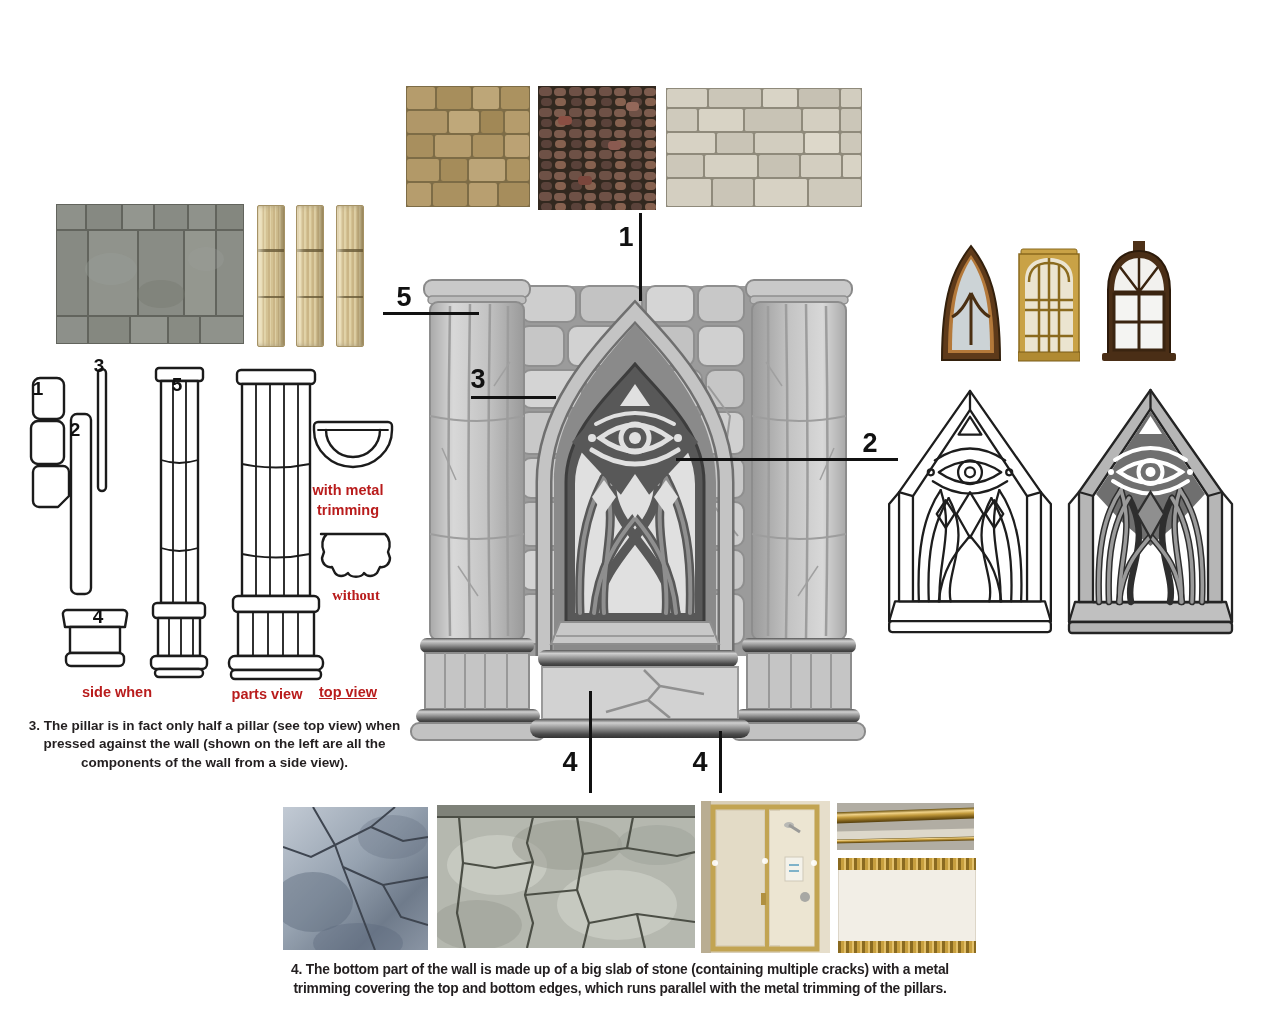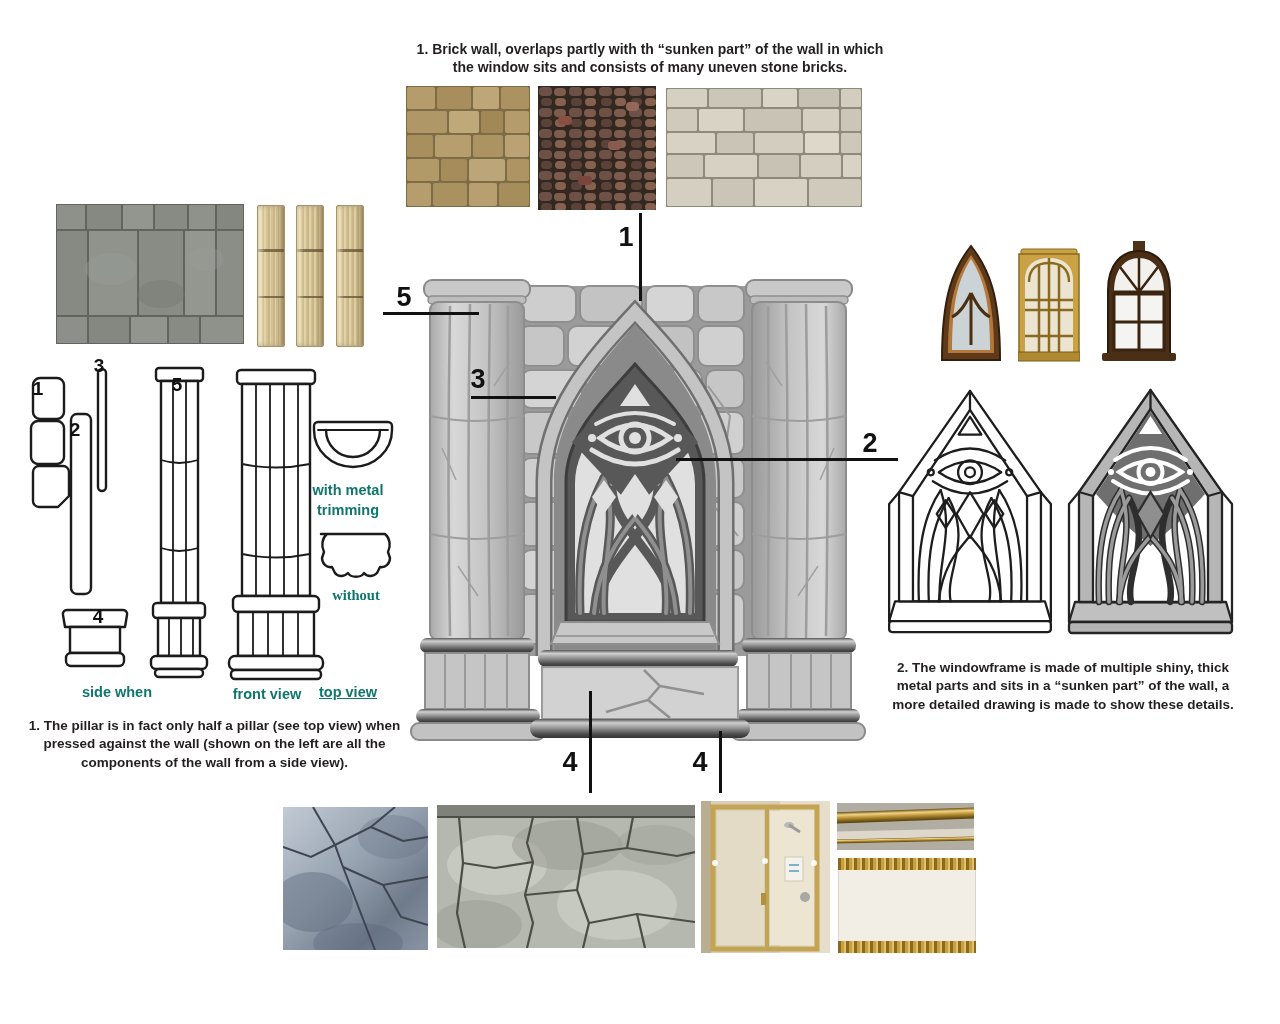--- a/index.html
+++ b/index.html
@@ -1,41 +1,40 @@
 <!DOCTYPE html>
 <html><head>
 <meta charset="utf-8">
 <style>
   html,body{margin:0;padding:0;background:#fff;}
   .sheet{position:relative;width:1280px;height:1024px;background:#ffffff;overflow:hidden;
          font-family:"Liberation Sans",sans-serif;color:#231f20;}
   .note{position:absolute;text-align:center;font-weight:600;color:#231f20;}
-  .lbl{position:absolute;text-align:center;font-weight:600;font-size:14.5px;color:#0f766e;}
+  .lbl{position:absolute;text-align:center;font-weight:600;font-size:14.5px;color:#b91c1c;}
   .num{position:absolute;text-align:center;font-weight:600;font-size:27px;color:#111;line-height:1;}
   .pnum{position:absolute;text-align:center;font-weight:600;font-size:19px;color:#111;line-height:1;}
   .cline{position:absolute;background:#111;}
   .photo{position:absolute;}
   svg{display:block;}
   .col{position:absolute;border:1px solid #a59265;border-radius:2px;
        background:
         linear-gradient(180deg, rgba(110,95,60,0) 0 31%, rgba(110,95,60,.85) 31% 32.5%, rgba(110,95,60,0) 32.5% 64%, rgba(110,95,60,.85) 64% 65.5%, rgba(110,95,60,0) 65.5%),
         repeating-linear-gradient(90deg,#cbb687 0 1.5px,#e0d1a6 1.5px 3.5px,#d4c293 3.5px 5px);
        box-shadow:inset -4px 0 5px rgba(90,75,40,.45), inset 4px 0 5px rgba(255,250,230,.55);}
   .board{position:absolute;background:#f2eee6;box-shadow:inset 0 0 0 1px #ddd6c8;}
   .goldbar{position:absolute;left:0;width:100%;height:12px;
        background:repeating-linear-gradient(90deg,#8a6a20 0 3px,#c79f3f 3px 6px,#e3c06a 6px 8px);}
 </style>
 </head>
 <body>
 
 <div class="sheet">
 
-  <div class="note" style="left:410px;top:40px;width:480px;font-size:14px;line-height:1.32;">1. Brick wall, overlaps partly with th “sunken part” of the wall in which the window sits and consists of many uneven stone bricks.</div>
-  <div class="note" style="left:880px;top:659px;width:366px;font-size:13.5px;line-height:1.36;">2. The windowframe is made of multiple shiny, thick metal parts and sits in a “sunken part” of the wall, a more detailed drawing is made to show these details.</div>
-  <div class="note" style="left:22px;top:717px;width:385px;font-size:13.5px;line-height:1.36;">1. The pillar is in fact only half a pillar (see top view) when pressed against the wall (shown on the left are all the components of the wall from a side view).</div>
+  <div class="note" style="left:22px;top:717px;width:385px;font-size:13.5px;line-height:1.36;">3. The pillar is in fact only half a pillar (see top view) when pressed against the wall (shown on the left are all the components of the wall from a side view).</div>
+  <div class="note" style="left:272px;top:961px;width:696px;font-size:13.8px;line-height:1.35;letter-spacing:-0.2px;">4. The bottom part of the wall is made up of a big slab of stone (containing multiple cracks) with a metal trimming covering the top and bottom edges,  which runs parallel with the metal trimming of the pillars.</div>
 
   <div class="photo" style="left:406px;top:86px;width:124px;height:121px;">
     <svg viewBox="0 0 124 121" width="124" height="121">
       <rect width="124" height="121" fill="#7d6c46"></rect>
       <g>
         <rect x="1" y="1" width="28" height="22" rx="2" fill="#b59c6c"></rect>
           <rect x="31" y="1" width="34" height="22" rx="2" fill="#a78e5c"></rect>
           <rect x="67" y="1" width="26" height="22" rx="2" fill="#bda678"></rect>
           <rect x="95" y="1" width="28" height="22" rx="2" fill="#ab9260"></rect>
         <rect x="1" y="25" width="40" height="22" rx="2" fill="#b09768"></rect>
@@ -183,21 +182,21 @@
     </g>
   </svg>
 
   <div class="pnum" style="left:30px;top:379px;width:16px;">1</div>
   <div class="pnum" style="left:67px;top:420px;width:16px;">2</div>
   <div class="pnum" style="left:91px;top:356px;width:16px;">3</div>
   <div class="pnum" style="left:90px;top:607px;width:16px;">4</div>
   <div class="pnum" style="left:169px;top:375px;width:16px;">5</div>
 
   <div class="lbl" style="left:72px;top:684px;width:90px;">side when</div>
-  <div class="lbl" style="left:222px;top:686px;width:90px;">front view</div>
+  <div class="lbl" style="left:222px;top:686px;width:90px;">parts view</div>
   <div class="lbl" style="left:306px;top:684px;width:84px;text-decoration:underline;">top view</div>
   <div class="lbl" style="left:302px;top:481px;width:92px;line-height:1.35;">with metal trimming</div>
   <div class="lbl" style="left:314px;top:587px;width:84px;font-family:Liberation Serif, serif;">without</div>
 
   <svg viewBox="0 0 460 480" width="460" height="480" style="position:absolute;left:408px;top:266px;">
     <defs>
       <linearGradient id="cw-pilG" x1="0" y1="0" x2="1" y2="0">
         <stop offset="0" stop-color="#a9a9a9"></stop>
           <stop offset="0.25" stop-color="#d8d8d8"></stop>
         <stop offset="0.6" stop-color="#c4c4c4"></stop>

